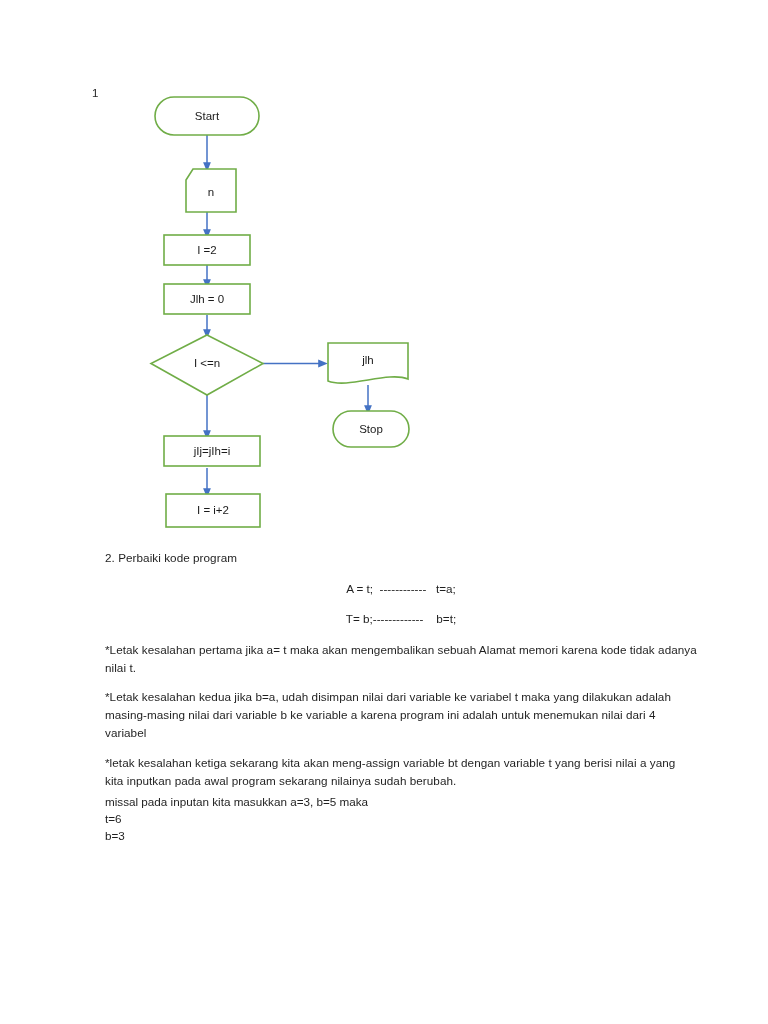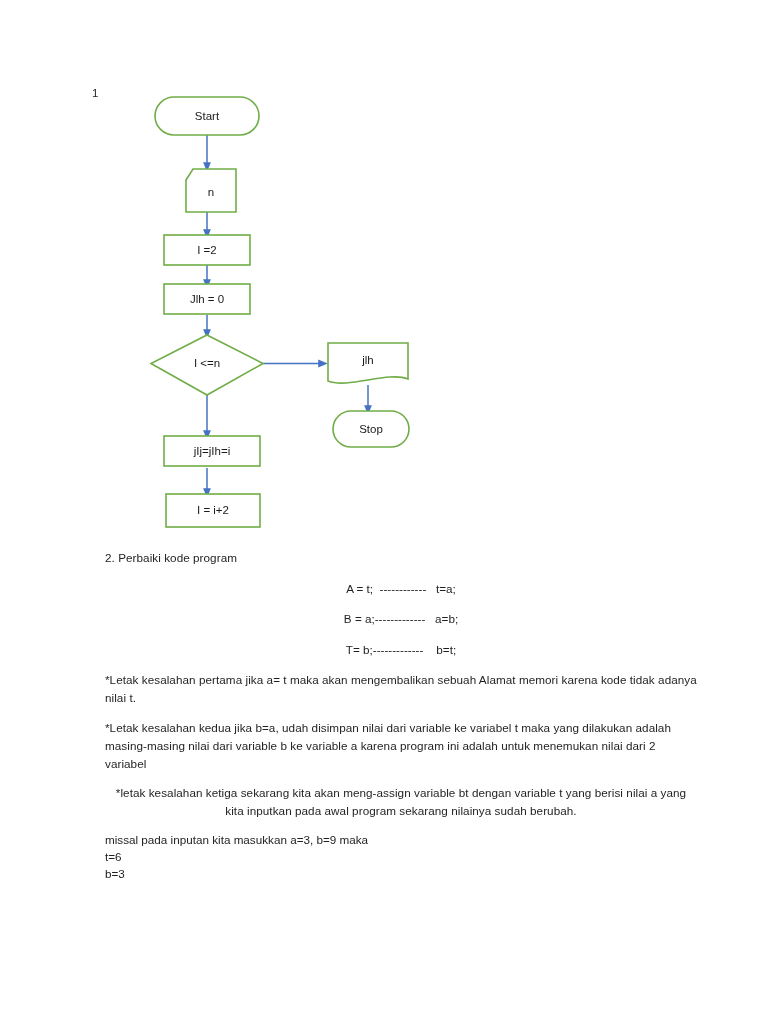--- a/index.html
+++ b/index.html
@@ -62,21 +62,21 @@
     width: 592px;
   }
   .para {
     font-size: 11.7px;
     line-height: 1.52;
     color: #1f1f1f;
     margin: 0 0 12px 0;
     letter-spacing: 0.005em;
   }
   .para.list-item { margin-bottom: 13px; }
-  .para.nomargin { margin-bottom: 12px; text-align: center; }
+  .para.nomargin { margin-bottom: 5px; }
   .code-line {
     font-size: 11.7px;
     line-height: 1.5;
     color: #1f1f1f;
     margin: 0 0 13px 0;
     white-space: pre;
     text-align: center;
   }
   .mini-line {
     font-size: 11.7px;
@@ -170,28 +170,27 @@
 
       </g>
     </svg>
   </div>
 
   <div class="body-text">
 
     <p class="para list-item">2.  Perbaiki kode program</p>
 
     <p class="code-line">A = t;  ------------   t=a;</p>
-    <p class="code-line">B = a;-------------   a=b;</p>
     <p class="code-line">T= b;-------------    b=t;</p>
 
     <p class="para">*Letak kesalahan pertama jika a= t maka akan mengembalikan sebuah Alamat memori karena kode tidak adanya nilai t.</p>
 
-    <p class="para">*Letak kesalahan kedua jika b=a, udah disimpan nilai dari variable ke variabel t maka yang dilakukan adalah masing-masing nilai dari variable b ke variable a karena program ini adalah untuk menemukan nilai dari 2 variabel</p>
+    <p class="para">*Letak kesalahan kedua jika b=a, udah disimpan nilai dari variable ke variabel t maka yang dilakukan adalah masing-masing nilai dari variable b ke variable a karena program ini adalah untuk menemukan nilai dari 4 variabel</p>
 
     <p class="para nomargin">*letak kesalahan ketiga sekarang kita akan meng-assign variable bt dengan variable t yang berisi nilai a yang kita inputkan pada awal program sekarang nilainya sudah berubah.</p>
 
-    <p class="mini-line">missal pada inputan kita masukkan a=3, b=9 maka</p>
+    <p class="mini-line">missal pada inputan kita masukkan a=3, b=5 maka</p>
     <p class="mini-line">t=6</p>
     <p class="mini-line">b=3</p>
 
   </div>
 
 </div>
 
 </body></html>

